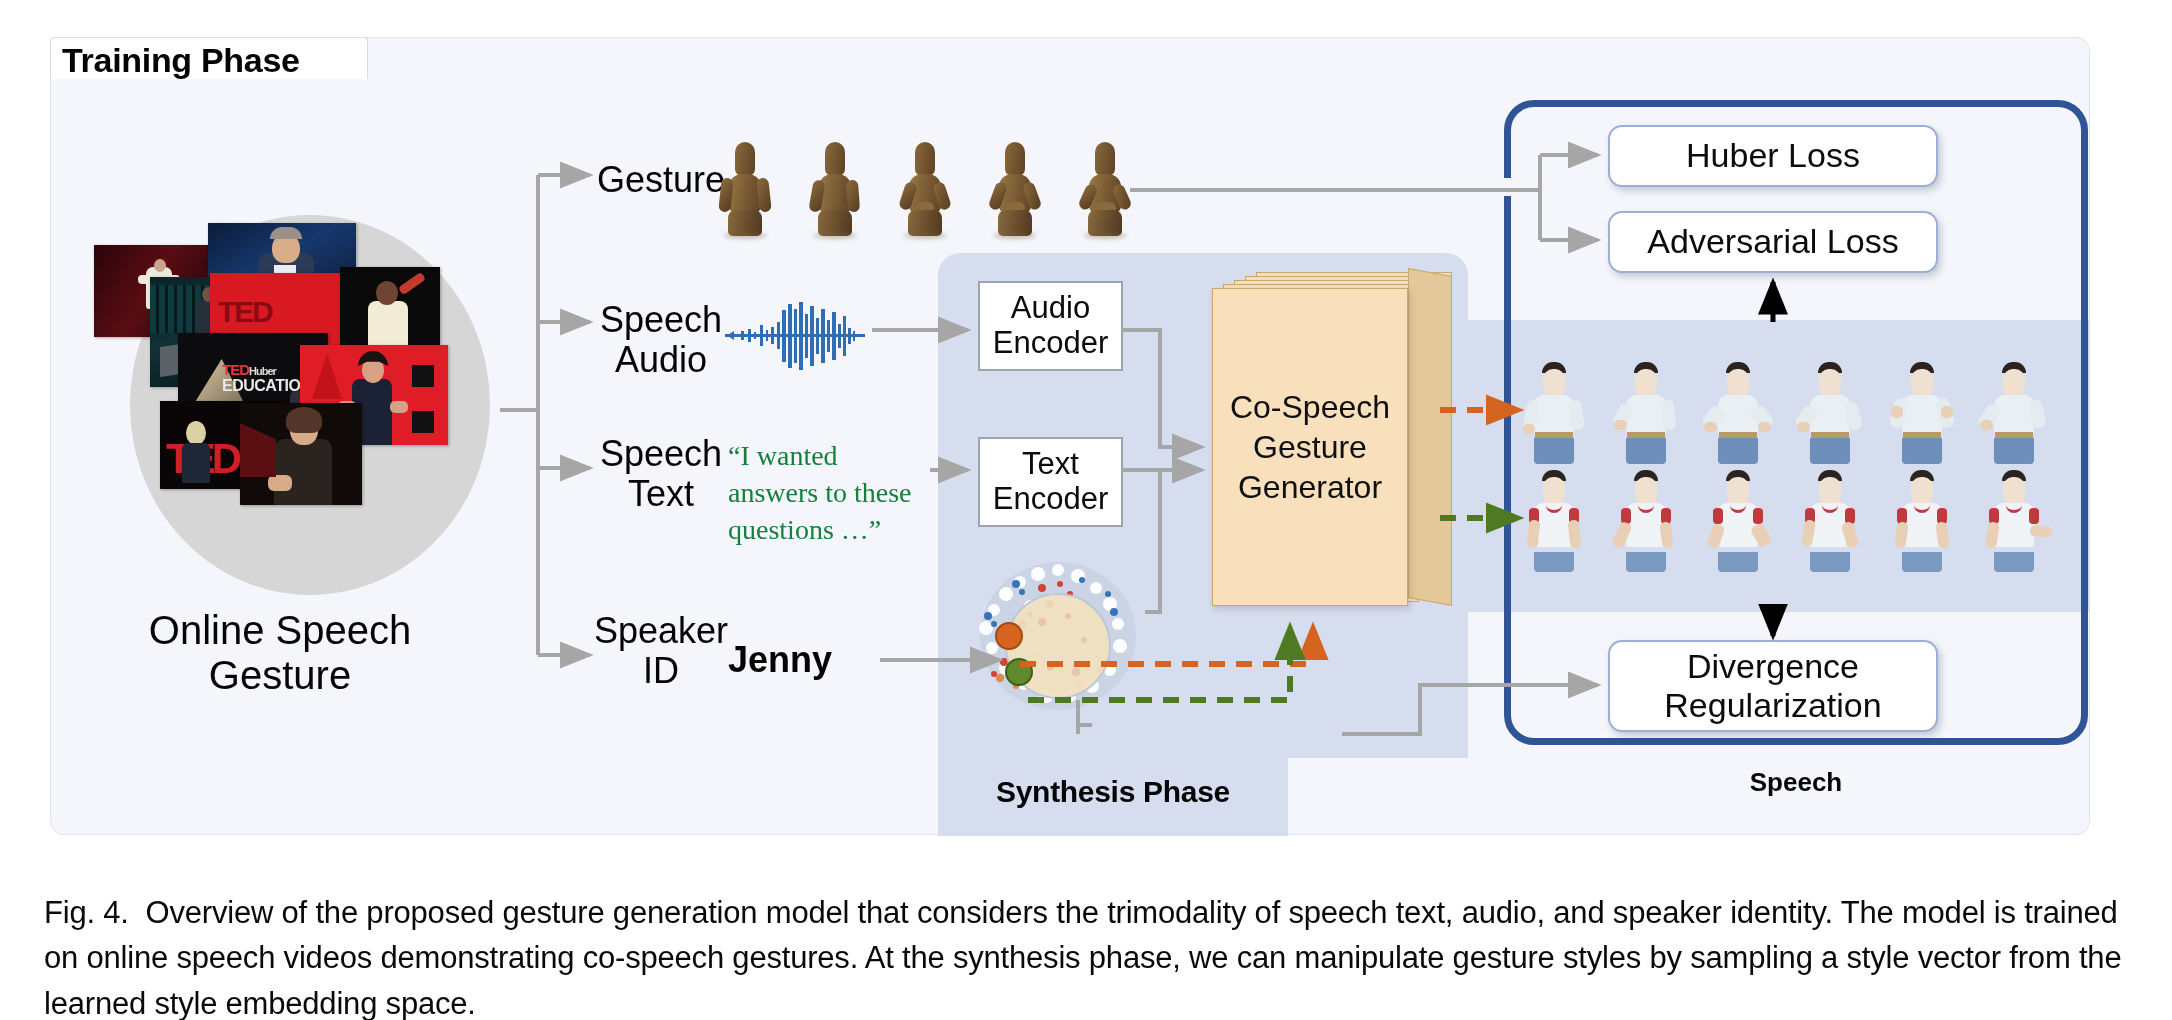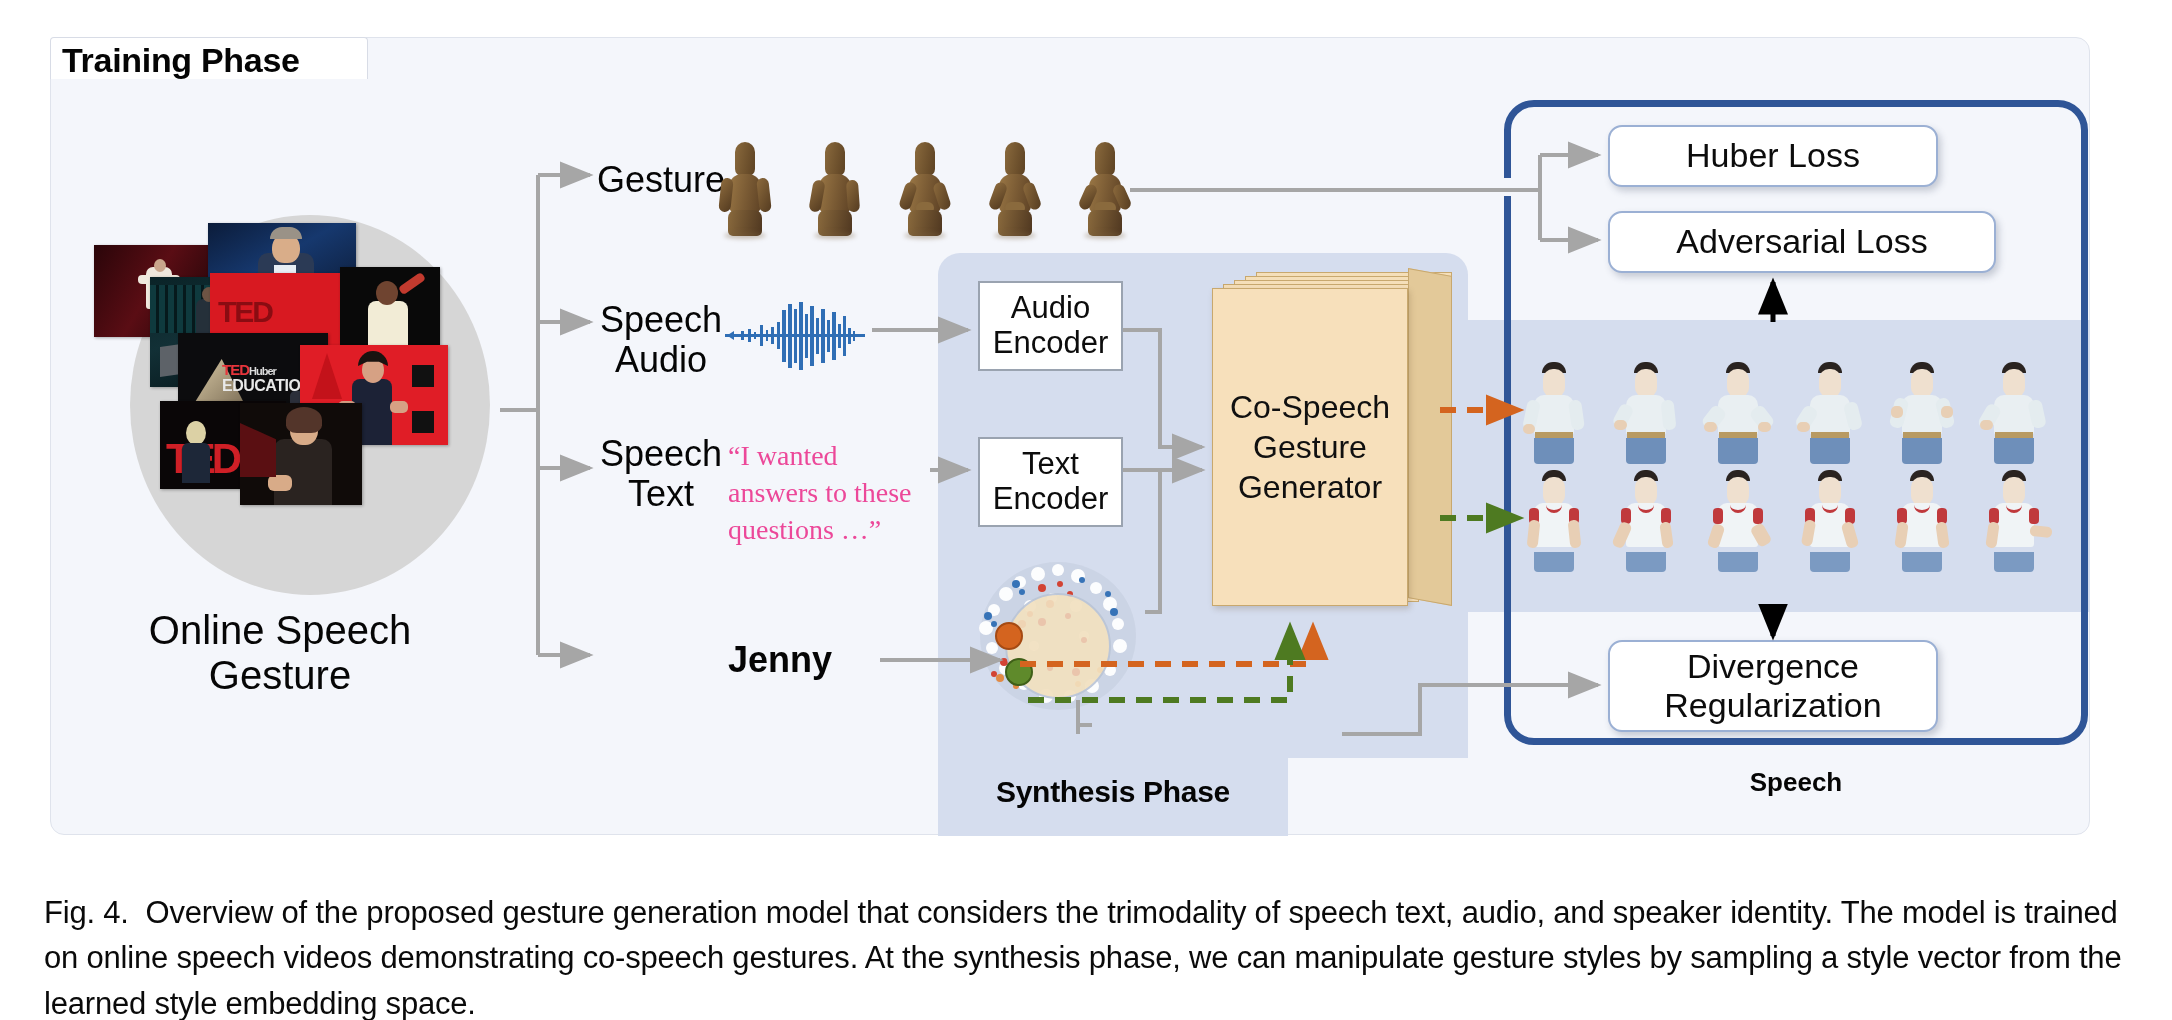--- a/index.html
+++ b/index.html
@@ -93,21 +93,21 @@
   #wires{ position:absolute; left:0; top:0; width:2172px; height:860px; pointer-events:none; }
 
   
   .label{
     position:absolute; text-align:center; font-size:36px; color:#050505;
     line-height:1.12; white-space:pre-line;
   }
   .label-bold{ font-weight:bold; }
   .quote{
     position:absolute; font-family:"Liberation Serif", serif;
-    font-size:28px; color:#ec4899; line-height:1.32; width:200px;
+    font-size:28px; color:#15803d; line-height:1.32; width:200px;
   }
   .osv-label{
     position:absolute; left:80px; top:608px; width:400px; text-align:center;
     font-size:40px; color:#060606;
   }
 
   
   .collage{ position:absolute; left:100px; top:205px; width:400px; height:400px; }
   .collage-circle{
     position:absolute; left:30px; top:10px; width:360px; height:380px;
@@ -222,20 +222,22 @@
     </div>
   </div>
 
   <div class="osv-label">Online Speech Gesture</div>
 
   <div class="label" style="left:566px; top:160px; width:190px;">Gesture</div>
   <div class="label" style="left:566px; top:300px; width:190px;">Speech
 Audio</div>
   <div class="label" style="left:566px; top:434px; width:190px;">Speech
 Text</div>
+  <div class="label" style="left:566px; top:611px; width:190px;">Speaker
+ID</div>
 
   <div>
     <div class="mannequin" style="left:718px; top:142px;">
       <div style="position:absolute;left:17px;top:0;width:20px;height:34px;background:linear-gradient(100deg,#8a6a3d,#5d4223);border-radius:10px 10px 7px 7px;"></div>
       <div style="position:absolute;left:11px;top:32px;width:32px;height:40px;background:linear-gradient(100deg,#9a7745,#5e4225);border-radius:13px 13px 8px 8px;"></div>
       <div style="position:absolute;left:2px;top:36px;width:12px;height:34px;background:linear-gradient(120deg,#8d6b3d,#543b20);border-radius:6px;transform:rotate(6deg);"></div>
       <div style="position:absolute;left:40px;top:36px;width:12px;height:34px;background:linear-gradient(120deg,#8d6b3d,#543b20);border-radius:6px;transform:rotate(-6deg);"></div>
       <div style="position:absolute;left:10px;top:68px;width:34px;height:26px;background:linear-gradient(100deg,#8a6a3d,#4f3720);border-radius:8px 8px 5px 5px;"></div>
       <div style="position:absolute;left:6px;top:90px;width:42px;height:7px;background:rgba(120,95,60,.35);border-radius:50%;filter:blur(2px);"></div>
     </div>
@@ -525,21 +527,21 @@
       <div style="position:absolute;left:24px;top:33px;width:16px;height:10px;border-bottom:3px solid #c0393c;border-radius:0 0 9px 9px;"></div>
       <div style="position:absolute;left:7px;top:38px;width:10px;height:16px;background:#c0393c;border-radius:4px;"></div>
       <div style="position:absolute;left:47px;top:38px;width:10px;height:16px;background:#c0393c;border-radius:4px;"></div>
       <div style="position:absolute;left:5px;top:52px;width:11px;height:26px;background:#e8cfb5;border-radius:5px;transform:rotate(8deg);"></div>
       <div style="position:absolute;left:48px;top:56px;width:22px;height:11px;background:#e8cfb5;border-radius:5px;transform:rotate(6deg);"></div>
       <div style="position:absolute;left:12px;top:82px;width:40px;height:20px;background:#7b9ac2;border-radius:0 0 4px 4px;"></div>
     </div>
   </div>
 
   <div class="roundbox" style="left:1608px; top:125px; width:330px; height:62px;">Huber Loss</div>
-  <div class="roundbox" style="left:1608px; top:211px; width:388px; height:62px;">Adversarial Loss</div>
+  <div class="roundbox" style="left:1608px; top:211px; width:330px; height:62px;">Adversarial Loss</div>
   <div class="roundbox" style="left:1608px; top:640px; width:330px; height:92px; white-space:pre-line;">Divergence
 Regularization</div>
 
   <svg id="wires">
     <defs>
       <marker id="ah" markerWidth="9" markerHeight="9" refX="7.5" refY="4" orient="auto">
         <path d="M0,0.6 L8.4,4 L0,7.4 Z" fill="#a6a6a6"></path>
       </marker>
       <marker id="ahk" markerWidth="8" markerHeight="8" refX="6.5" refY="3.5" orient="auto">
         <path d="M0,0.5 L7.4,3.5 L0,6.5 Z" fill="#000"></path>

